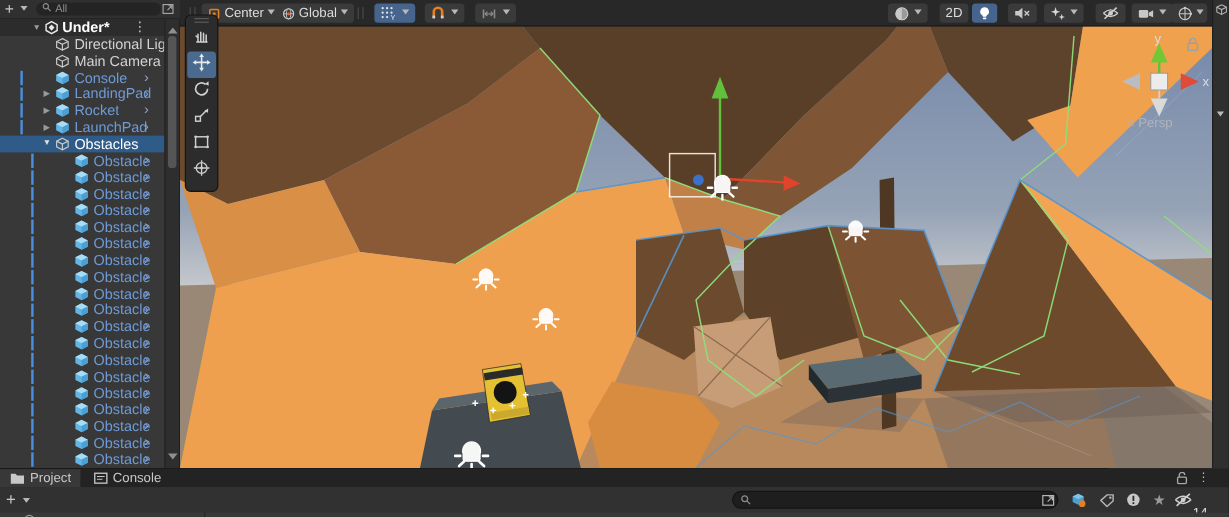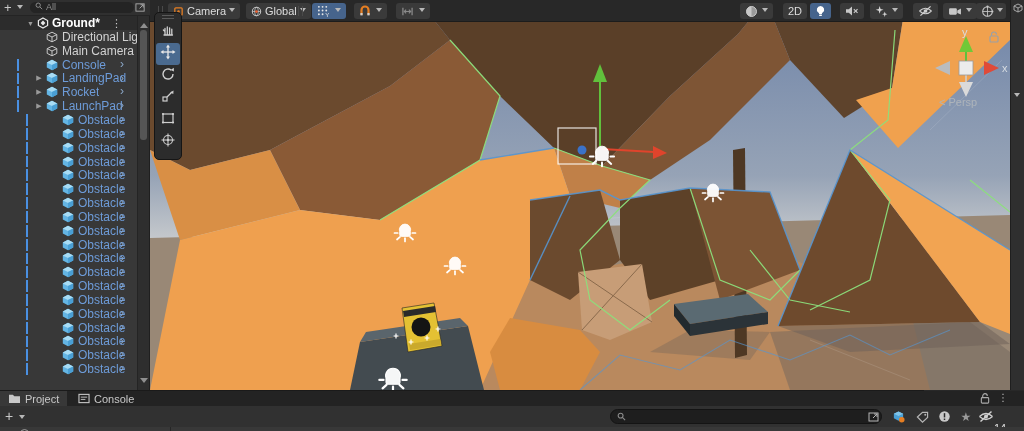--- a/index.html
+++ b/index.html
@@ -97,21 +97,21 @@
           <rect x="1" y="2" width="9" height="8" fill="none" stroke="#aaaaaa" stroke-width="1"></rect>
           <path d="M5 7 9 3M9 6V3H6" fill="none" stroke="#aaaaaa" stroke-width="1"></path>
         </svg>
     </div>
     <div id="h-scene-row">
       <span class="exp0">▼</span>
       <svg class="sicon" viewBox="0 0 12 12">
           <path d="M6 1 10.6 3.6V8.4L6 11 1.4 8.4V3.6Z" fill="none" stroke="#e8e8e8" stroke-width="1.2"></path>
           <path d="M6 3.4 8.4 6 6 8.6 3.6 6Z" fill="#e8e8e8"></path>
         </svg>
-      <span class="sname">Ground*</span>
+      <span class="sname">Under*</span>
       <span id="h-scene-kebab">⋮</span>
     </div>
     <div id="h-rows">
         <div class="hrow kind-plain">
           <span class="exp"></span>
           <span class="hicon">
             <svg viewBox="0 0 12 12">
               <g fill="none" stroke="#c8c8c8" stroke-width="1">
                 <path d="M6 1.2 10.8 3.6 10.8 8.4 6 10.8 1.2 8.4 1.2 3.6Z"></path>
                 <path d="M1.2 3.6 6 6 10.8 3.6M6 6V10.8"></path>
@@ -176,20 +176,32 @@
           <span class="exp">▶</span>
           <span class="hicon">
             <svg viewBox="0 0 12 12">
               <path d="M6 .8 11.2 3.4V8.6L6 11.2.8 8.6V3.4Z" fill="#64b5e4"></path>
               <path d="M6 .8 11.2 3.4 6 6 .8 3.4Z" fill="#a8dcf4"></path>
               <path d="M6 6l5.2-2.6V8.6L6 11.2Z" fill="#4a9fd4"></path>
             </svg>
           </span>
           <span class="hlabel">LaunchPad</span>
           <span class="hchev">›</span>
+        </div>
+        <div class="hrow kind-selected">
+          <span class="exp">▼</span>
+          <span class="hicon">
+            <svg viewBox="0 0 12 12">
+              <g fill="none" stroke="#c8c8c8" stroke-width="1">
+                <path d="M6 1.2 10.8 3.6 10.8 8.4 6 10.8 1.2 8.4 1.2 3.6Z"></path>
+                <path d="M1.2 3.6 6 6 10.8 3.6M6 6V10.8"></path>
+              </g>
+            </svg>
+          </span>
+          <span class="hlabel">Obstacles</span>
         </div>
         <div class="hrow kind-child">
           <span class="pbar"></span>
           <span class="exp"></span>
           <span class="hicon">
             <svg viewBox="0 0 12 12">
               <path d="M6 .8 11.2 3.4V8.6L6 11.2.8 8.6V3.4Z" fill="#64b5e4"></path>
               <path d="M6 .8 11.2 3.4 6 6 .8 3.4Z" fill="#a8dcf4"></path>
               <path d="M6 6l5.2-2.6V8.6L6 11.2Z" fill="#4a9fd4"></path>
             </svg>
@@ -579,24 +591,24 @@
     </svg>
 
     <div id="scene-toolbar">
       <span class="tsep" style="left:8px"></span>
         <span class="tsep" style="left:12px"></span>
       <div class="tbtn" style="left:18px">
         <svg width="11" height="11" viewBox="0 0 12 12">
             <rect x="2" y="2" width="8" height="8" fill="none" stroke="#e67e22" stroke-width="1.4" rx="1"></rect>
             <circle cx="6" cy="6" r="1.4" fill="#e67e22"></circle>
           </svg>
-        <span class="lbl">Camera</span>
+        <span class="lbl">Center</span>
           <span class="ddtri"></span>
       </div>
-      <div class="tbtn" style="left:96px">
+      <div class="tbtn" style="left:80px">
         <svg width="11" height="11" viewBox="0 0 12 12">
             <circle cx="6" cy="6" r="4.6" fill="none" stroke="#c8c8c8" stroke-width="1.1"></circle>
             <ellipse cx="6" cy="6" rx="2" ry="4.6" fill="none" stroke="#c8c8c8" stroke-width="0.8"></ellipse>
             <line x1="1.4" y1="6" x2="10.6" y2="6" stroke="#c8c8c8" stroke-width="0.8"></line>
             <circle cx="6" cy="6" r="1.5" fill="#e65c2e"></circle>
           </svg>
         <span class="lbl">Global</span>
           <span class="ddtri"></span>
       </div>
       <span class="tsep" style="left:148px"></span>

